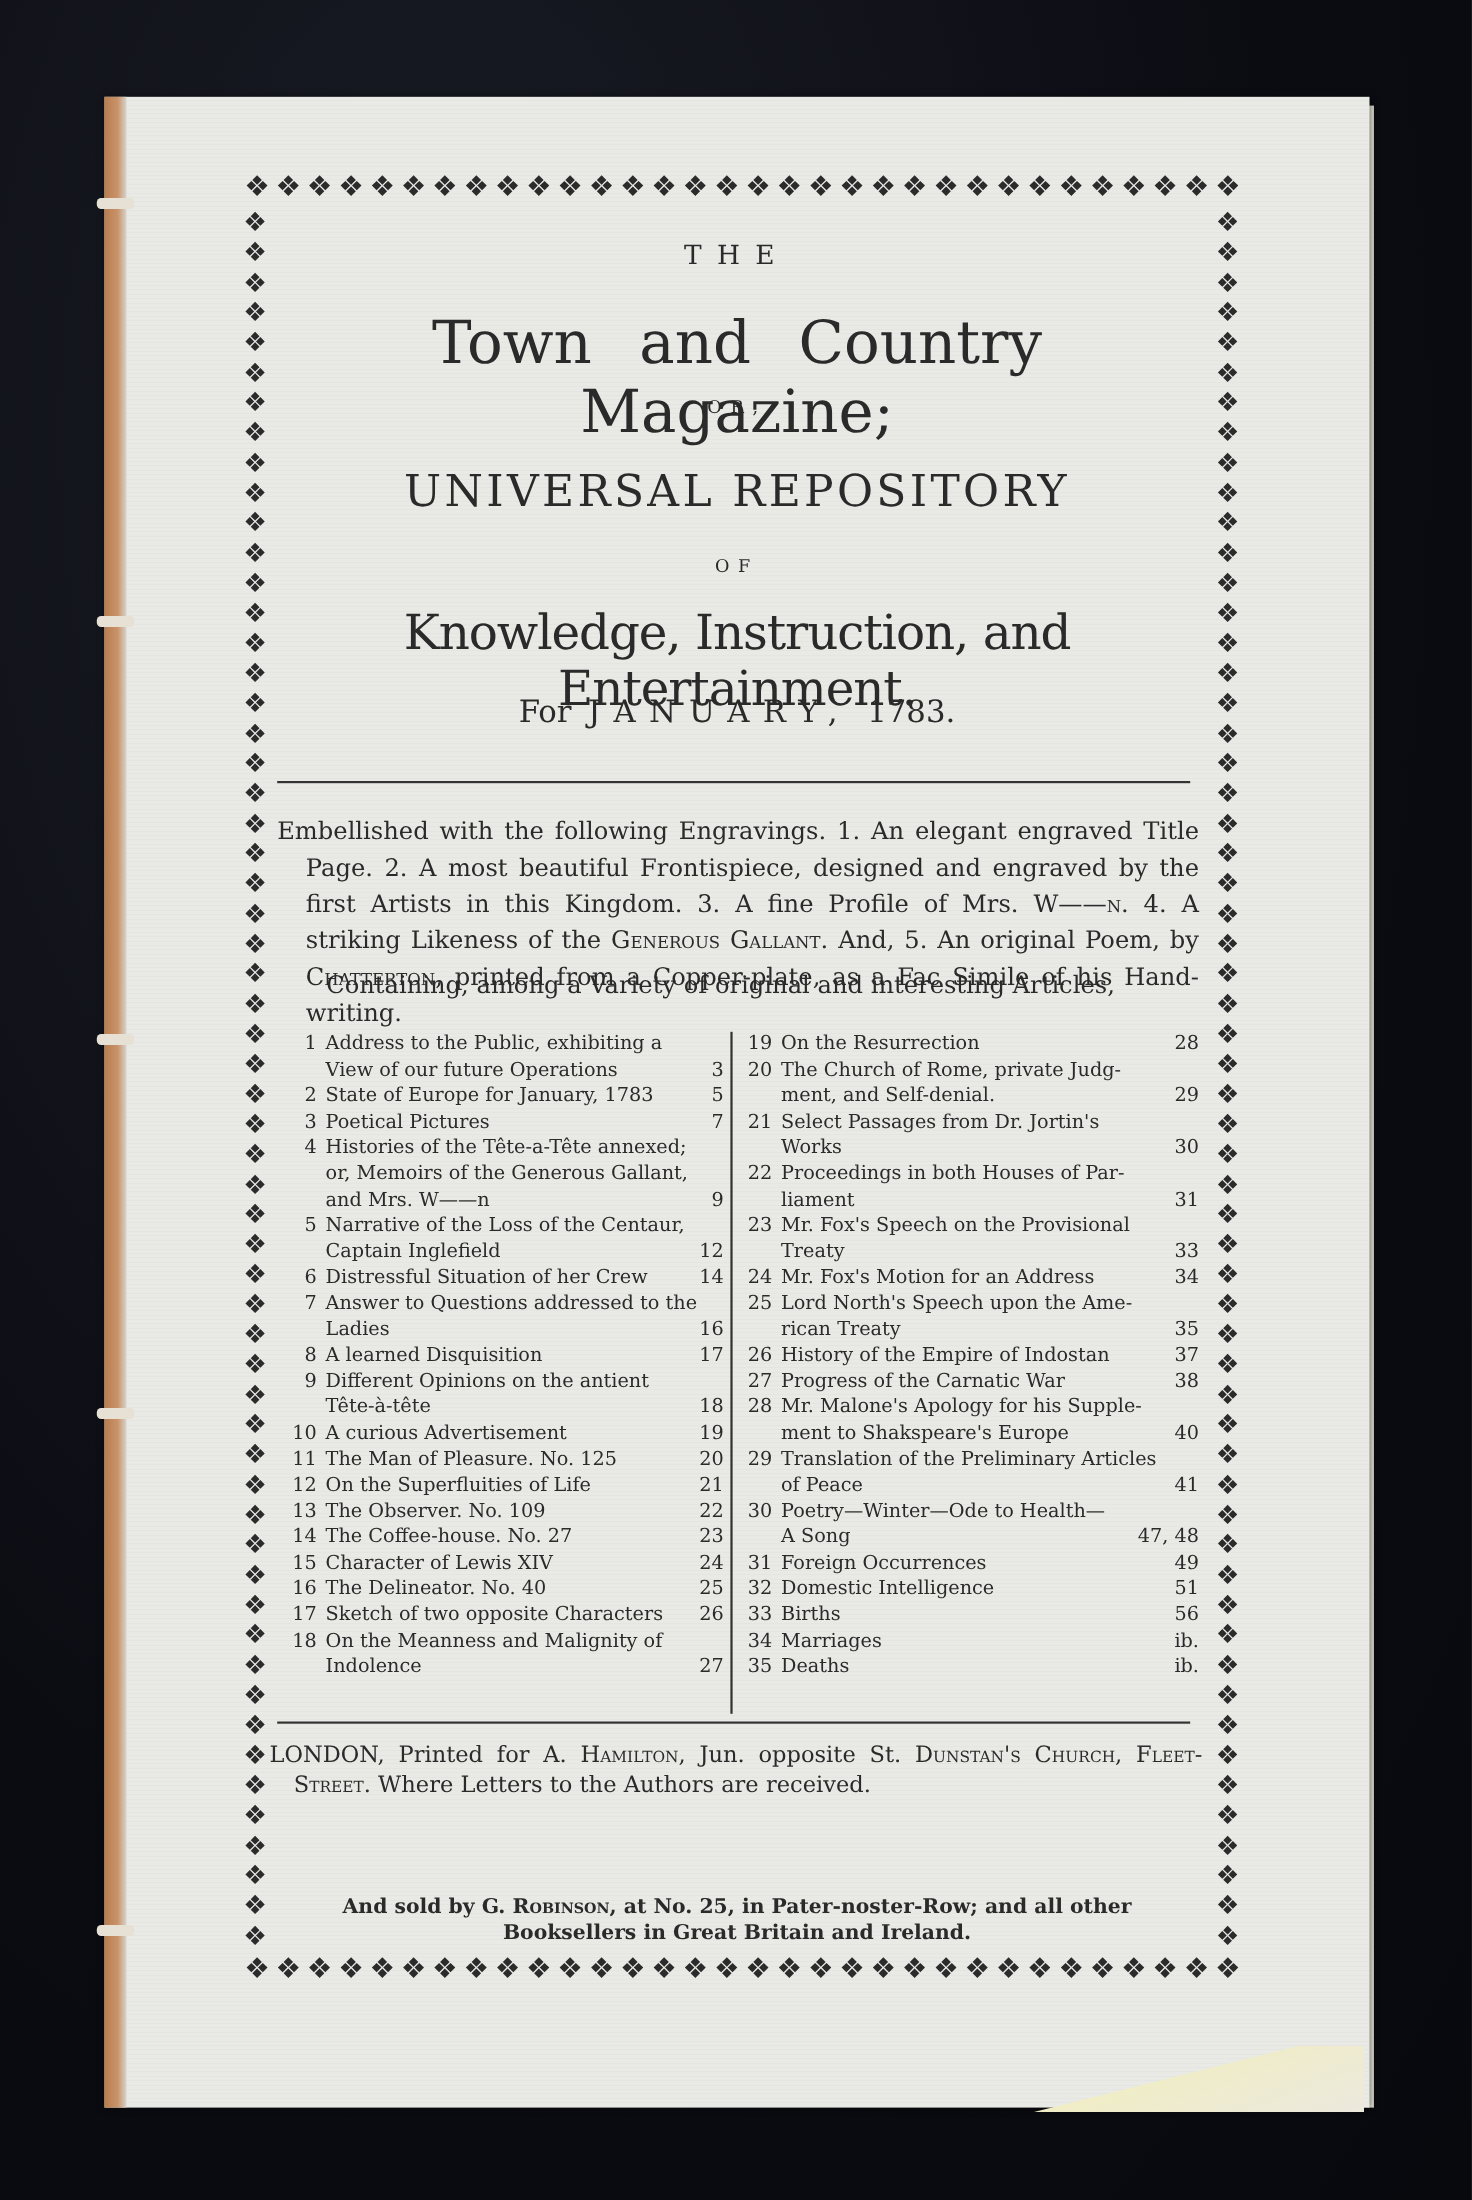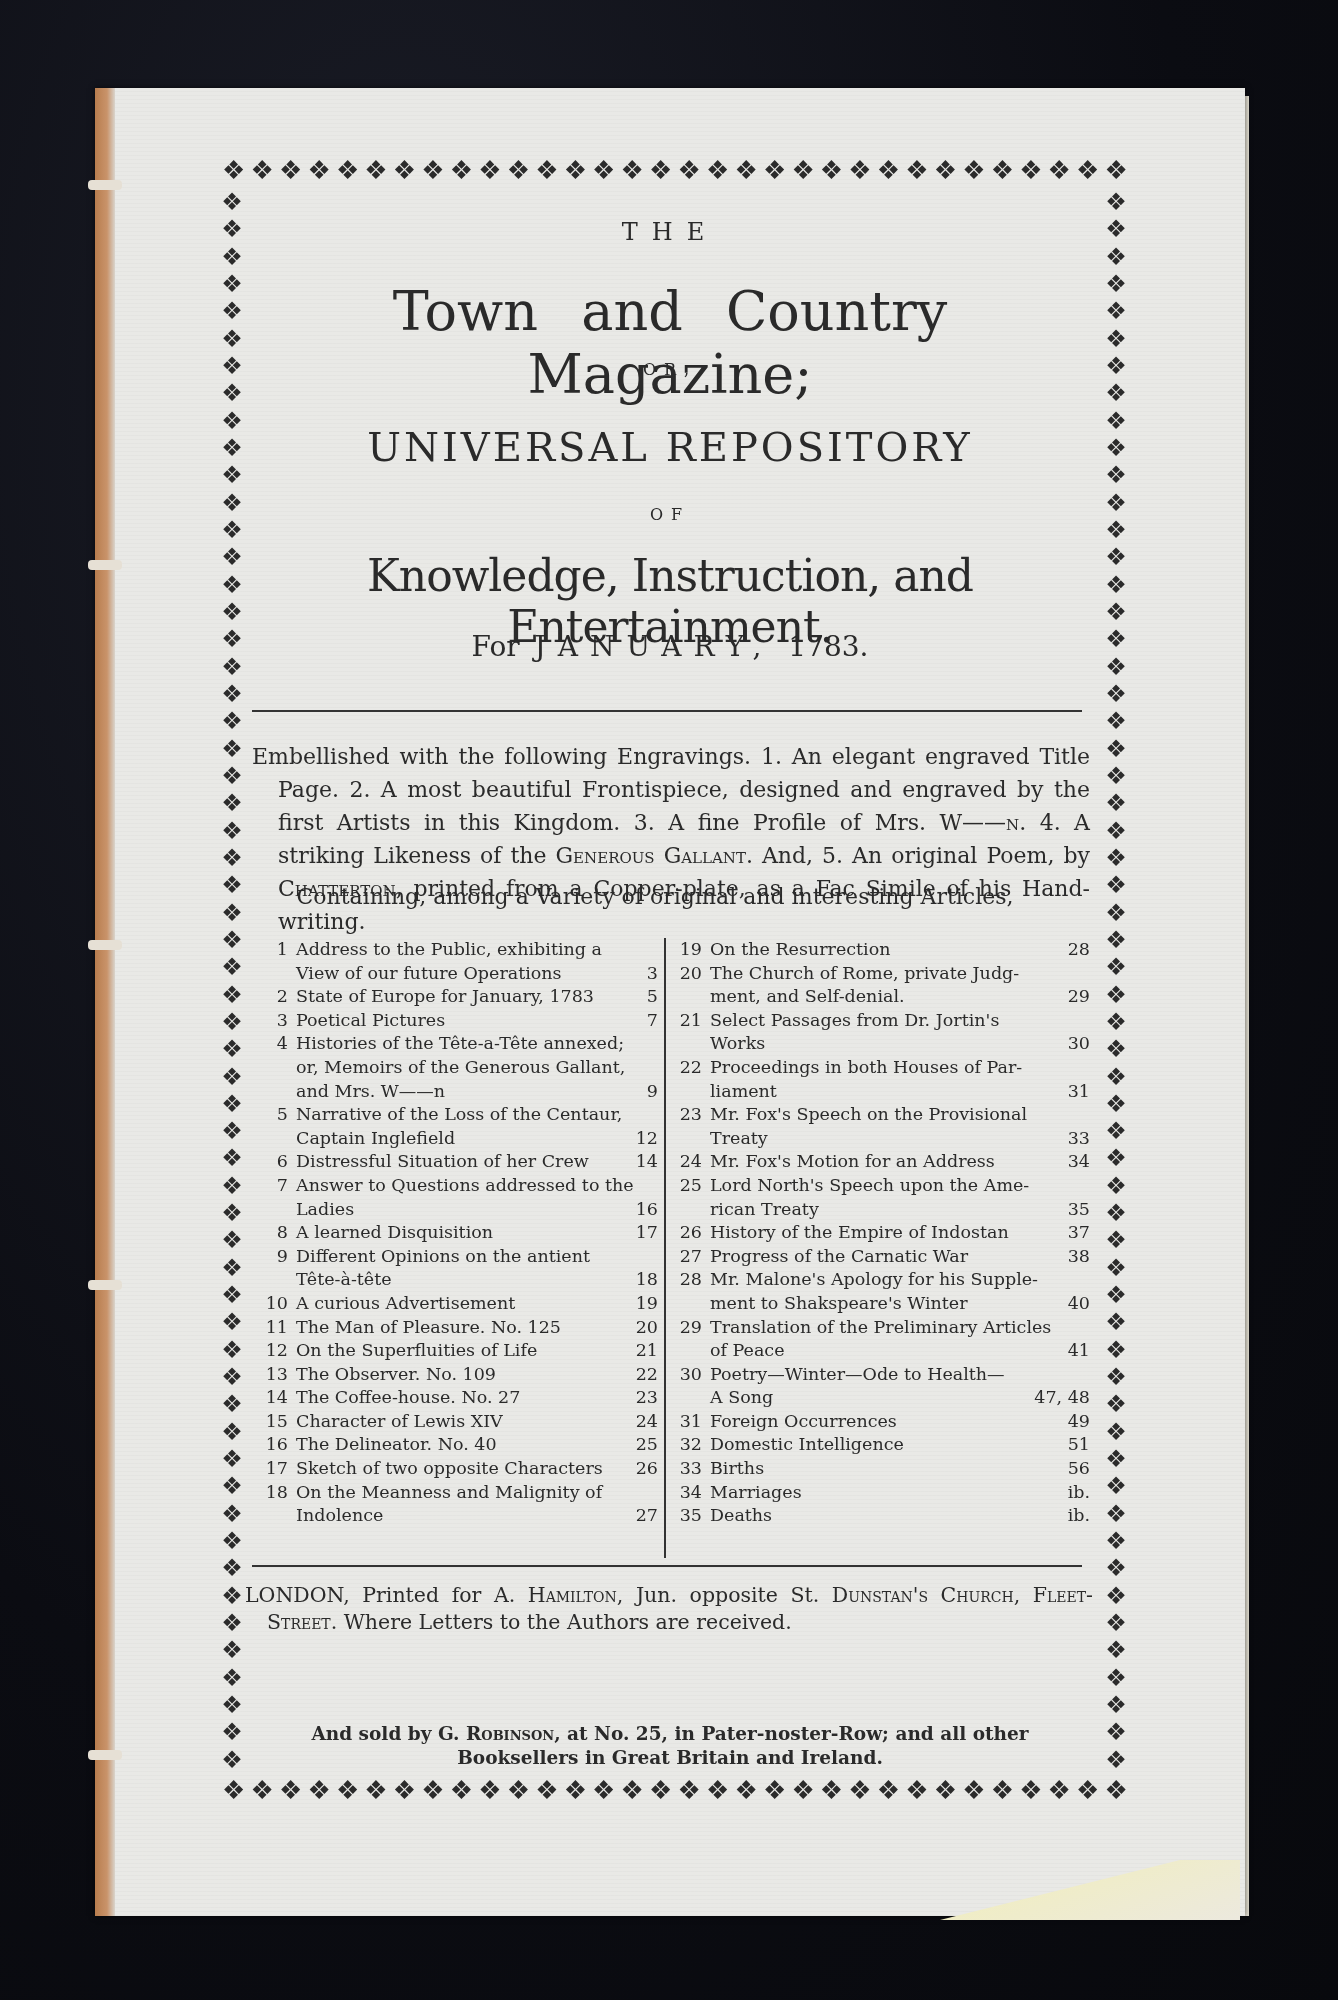--- a/index.html
+++ b/index.html
@@ -552,21 +552,21 @@
         </div>
       </div>
     </div>
     <div class="entry">
       <span class="num">28</span>
       <div class="txt">
         <div class="line">
           <span>Mr. Malone's Apology for his Supple-</span>
         </div>
         <div class="line">
-          <span>ment to Shakspeare's Winter</span>
+          <span>ment to Shakspeare's Europe</span>
           <span class="pg">40</span>
         </div>
       </div>
     </div>
     <div class="entry">
       <span class="num">29</span>
       <div class="txt">
         <div class="line">
           <span>Translation of the Preliminary Articles</span>
         </div>

